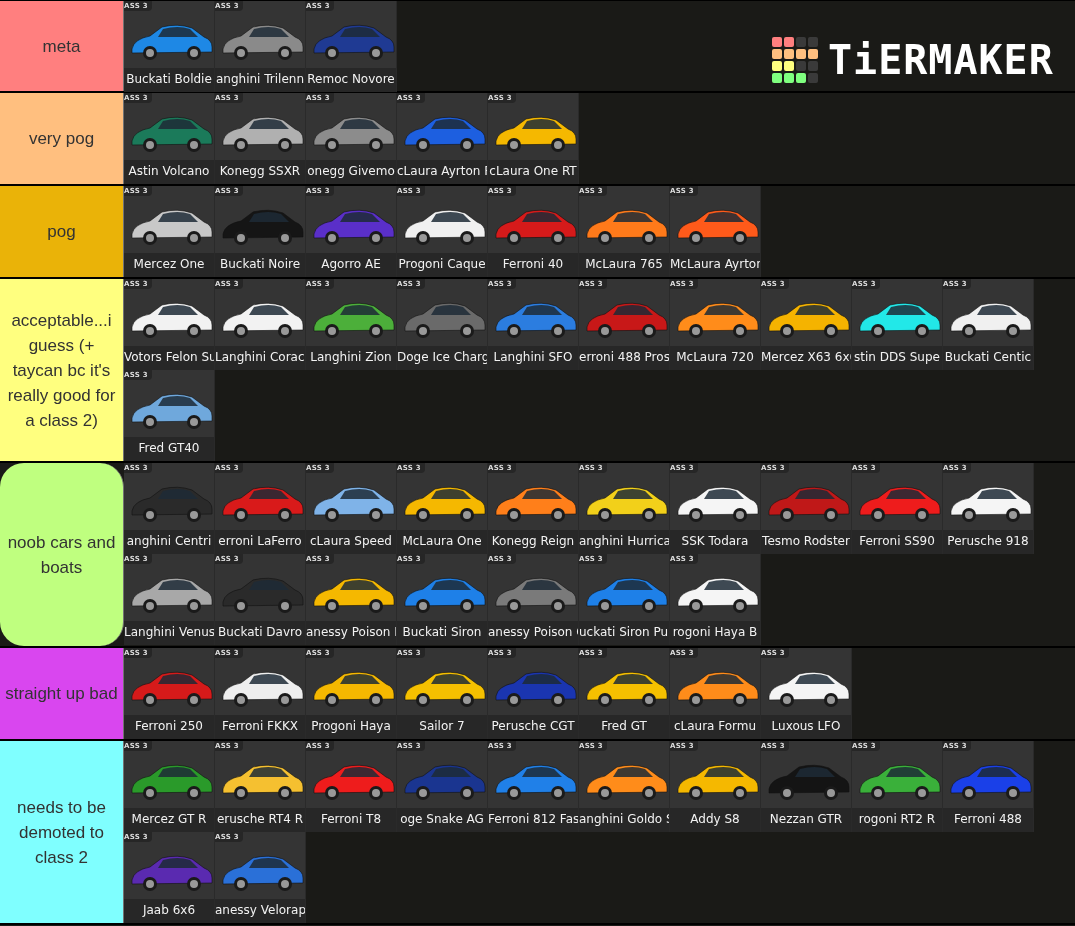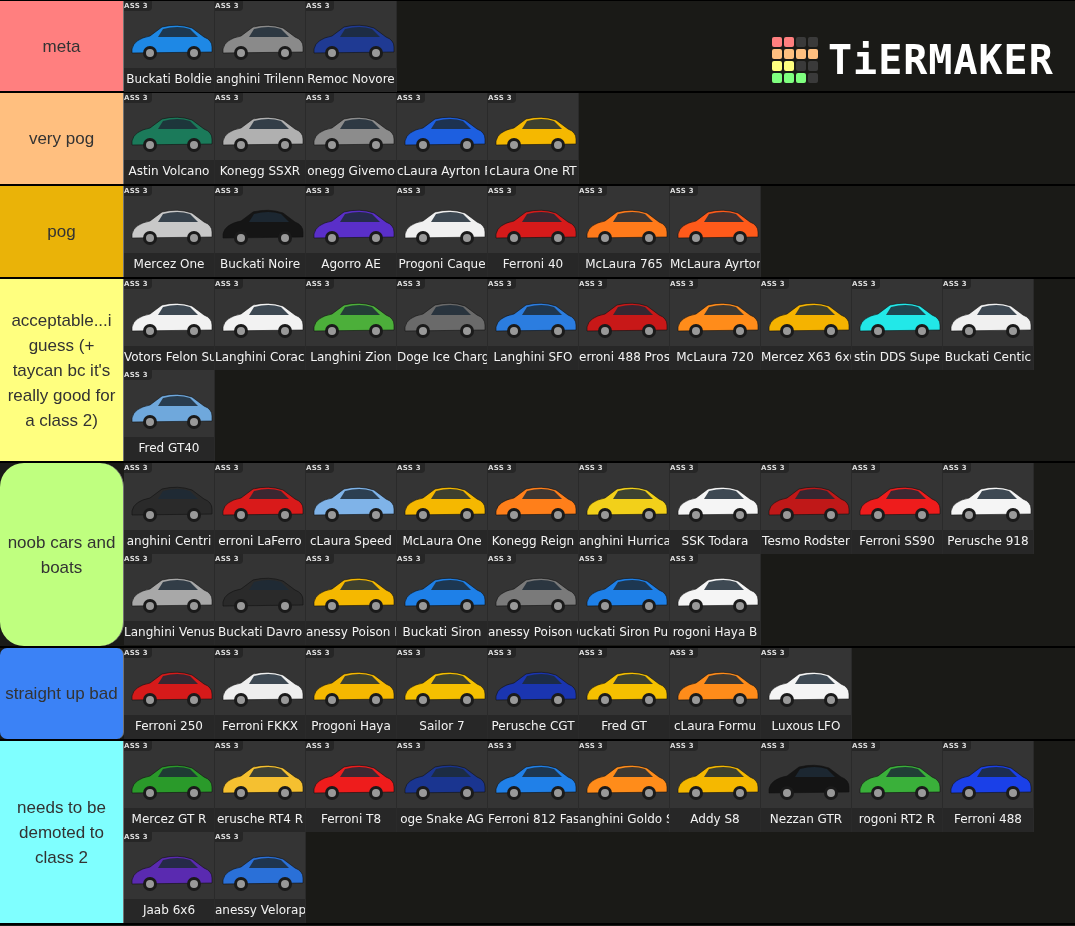--- a/index.html
+++ b/index.html
@@ -589,21 +589,21 @@
             <circle cx="22" cy="34" r="4" fill="#999"></circle>
             <circle cx="66" cy="34" r="7" fill="#1a1a1a"></circle>
             <circle cx="66" cy="34" r="4" fill="#999"></circle>
           </svg>
           <div class="badge">ASS 3</div>
           <div class="name">rogoni Haya B</div>
         </div>
       </div>
     </div>
     <div class="tier-row" style="height: 93px;">
-      <div class="tier-label" style="background: #3b82f6; border-radius: 7px;">straight up bad</div>
+      <div class="tier-label" style="background: #d946ef;">straight up bad</div>
       <div class="tier-items">
         <div class="card">
           <svg class="car" viewBox="0 0 86 46">
             <path d="M4 30 Q6 20 22 17 L34 8 Q50 4 64 9 L76 18 Q84 21 84 28 L84 33 L4 34 Z" fill="#d61a1a" stroke="#111" stroke-width="0.6"></path>
             <path d="M35 10 Q50 6 62 10 L70 18 L30 18 Z" fill="#1d2a36" opacity="0.85"></path>
             <circle cx="22" cy="34" r="7" fill="#1a1a1a"></circle>
             <circle cx="22" cy="34" r="4" fill="#999"></circle>
             <circle cx="66" cy="34" r="7" fill="#1a1a1a"></circle>
             <circle cx="66" cy="34" r="4" fill="#999"></circle>
           </svg>

